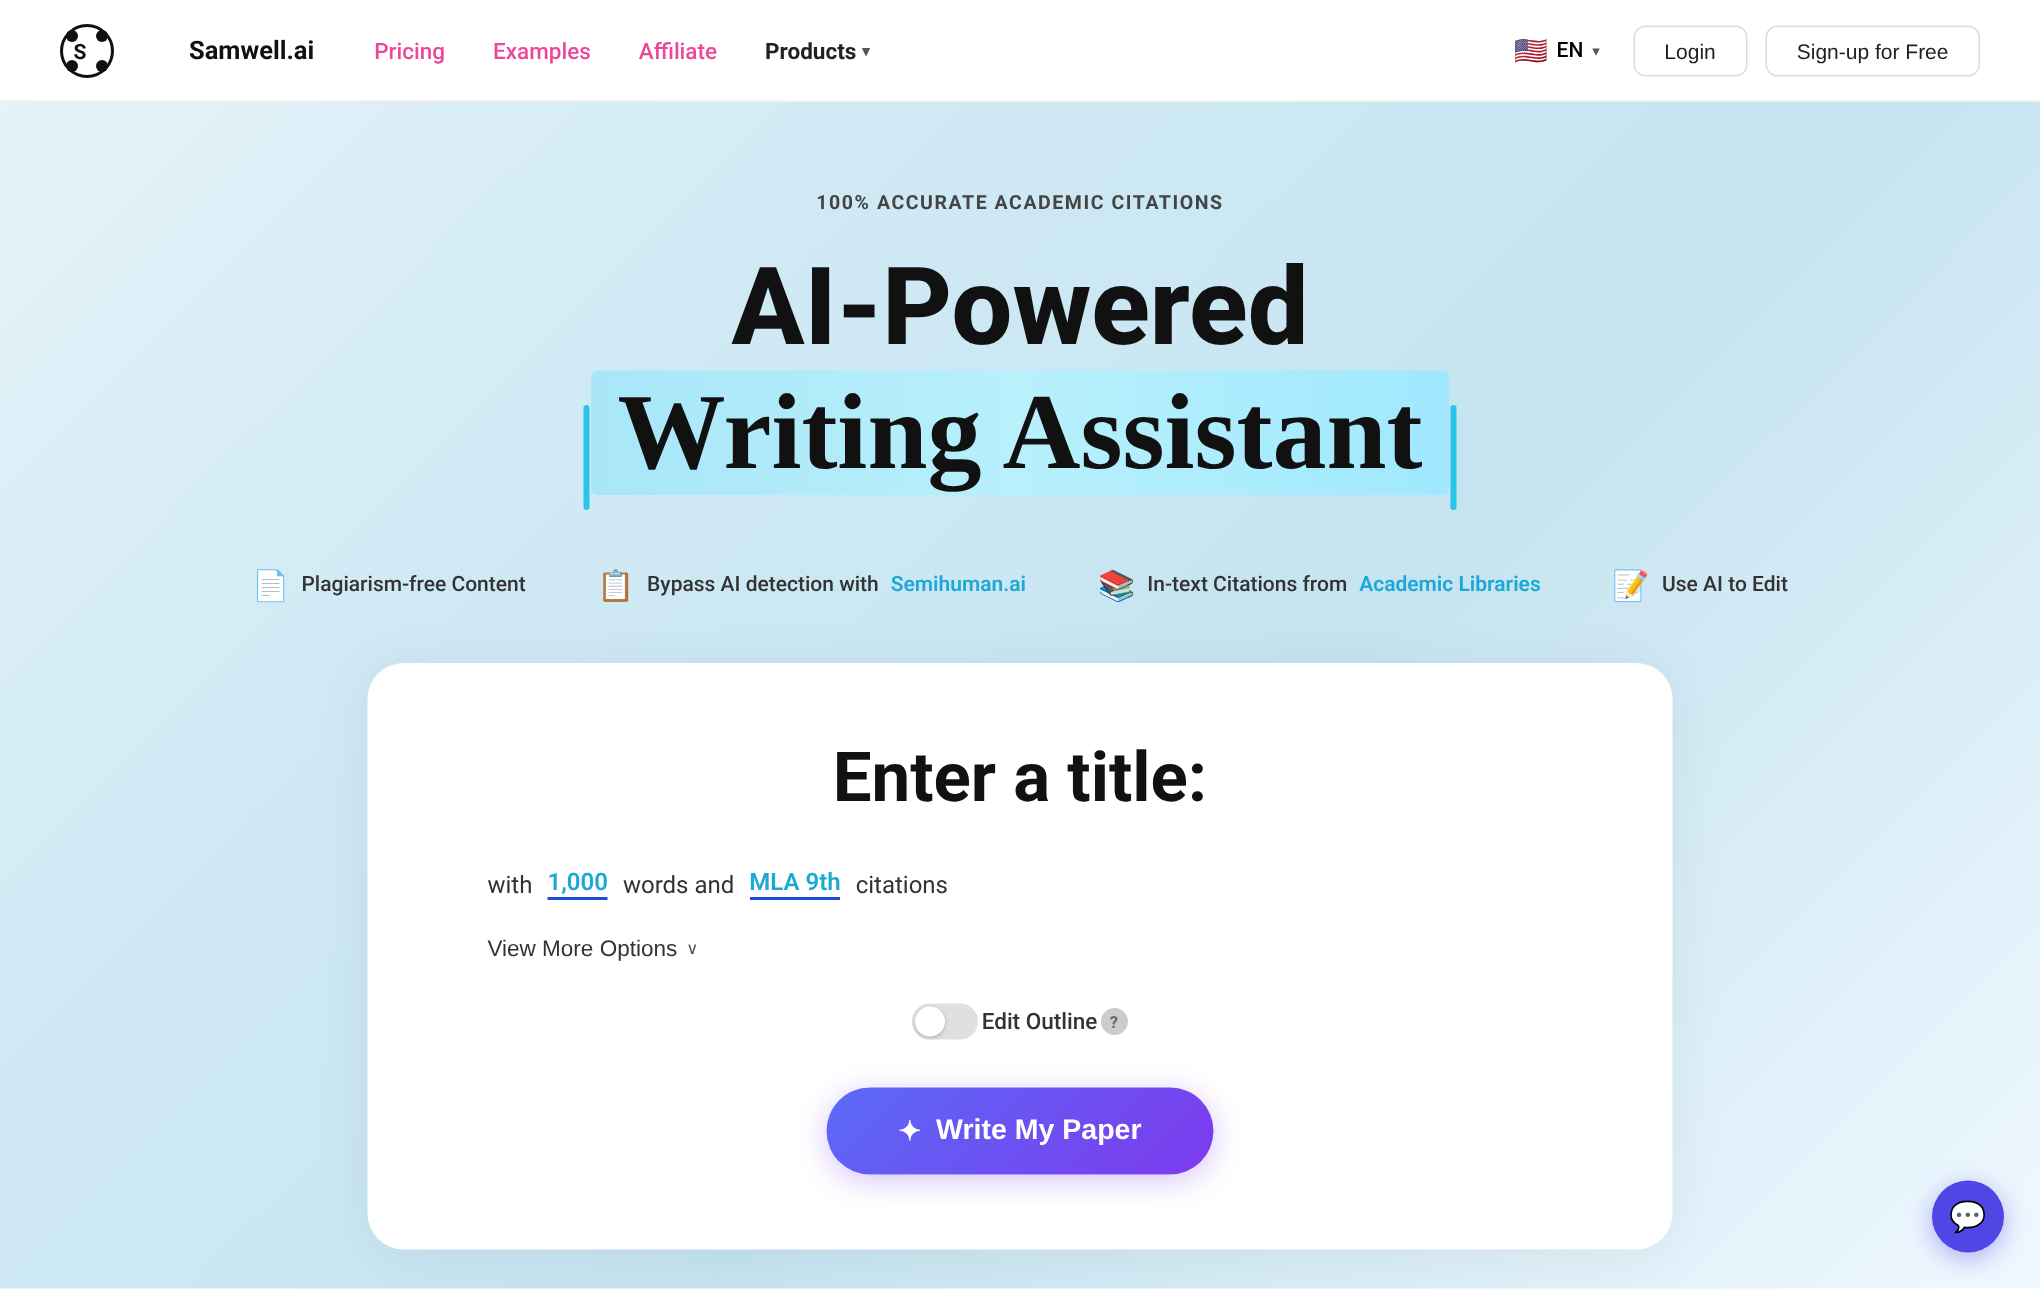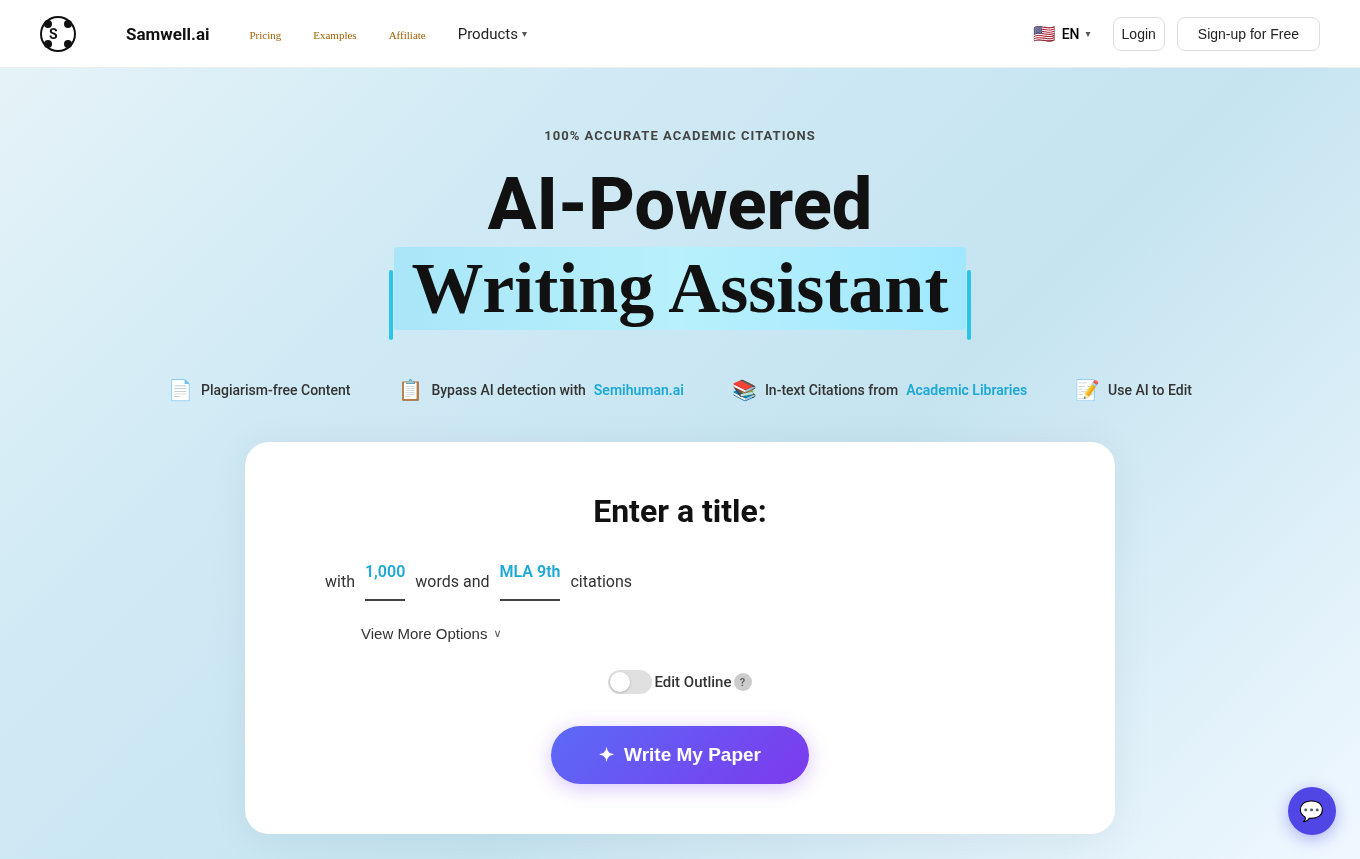--- a/index.html
+++ b/index.html
@@ -52,33 +52,32 @@
 
     .nav-links {
       display: flex;
       align-items: center;
       gap: 32px;
       list-style: none;
     }
 
     .nav-links li a {
       text-decoration: none;
-      color: #a16207;
-      font-size: 11px;
-      font-weight: 500;
-      font-family: Liberation Serif, serif;
+      color: #ec4899;
+      font-size: 15px;
+      font-weight: 500;
     }
 
     .nav-products {
       display: flex;
       align-items: center;
       gap: 4px;
       cursor: pointer;
       font-size: 15px;
-      font-weight: 400;
+      font-weight: 700;
       color: #222;
     }
 
     .chevron-icon {
       font-size: 10px;
       color: #555;
     }
 
     .nav-right {
       display: flex;
@@ -95,21 +94,21 @@
       font-weight: 500;
       padding: 6px 10px;
       border-radius: 6px;
     }
 
     .flag-icon {
       font-size: 18px;
     }
 
     .btn-login {
-      padding: 8px 8px;
+      padding: 8px 20px;
       border: 1.5px solid #ddd;
       border-radius: 8px;
       background: white;
       font-size: 14px;
       font-weight: 500;
       cursor: pointer;
       color: #222;
     }
 
     .btn-signup {
@@ -208,21 +207,21 @@
     .main-card {
       background: white;
       border-radius: 24px;
       padding: 50px 80px 50px;
       width: 100%;
       max-width: 870px;
       box-shadow: 0 4px 40px rgba(0,0,0,0.06);
     }
 
     .card-title {
-      font-size: 32px;
+      font-size: 46px;
       font-weight: 700;
       color: #111;
       text-align: center;
       margin-bottom: 32px;
     }
 
     .title-input-wrap {
       border-bottom: 2px solid #333;
       margin-bottom: 28px;
     }
@@ -248,38 +247,37 @@
       justify-content: flex-start;
       gap: 10px;
       font-size: 16px;
       color: #333;
       margin-bottom: 24px;
     }
 
     .options-value {
       color: #1da8d6;
       font-weight: 600;
-      border-bottom: 2px solid #404040;
-      padding-bottom: 18px;
+      border-bottom: 2px solid #1d4ed8;
+      padding-bottom: 1px;
       cursor: pointer;
     }
 
     .view-more-btn {
       display: flex;
       align-items: center;
       justify-content: center;
       gap: 6px;
       font-size: 15px;
       color: #333;
       cursor: pointer;
       margin-bottom: 28px;
       background: none;
       border: none;
       font-weight: 500;
-      margin-left: 36px;
     }
 
     .view-more-chevron {
       font-size: 11px;
       color: #555;
     }
 
     .edit-outline-row {
       display: flex;
       align-items: center;

